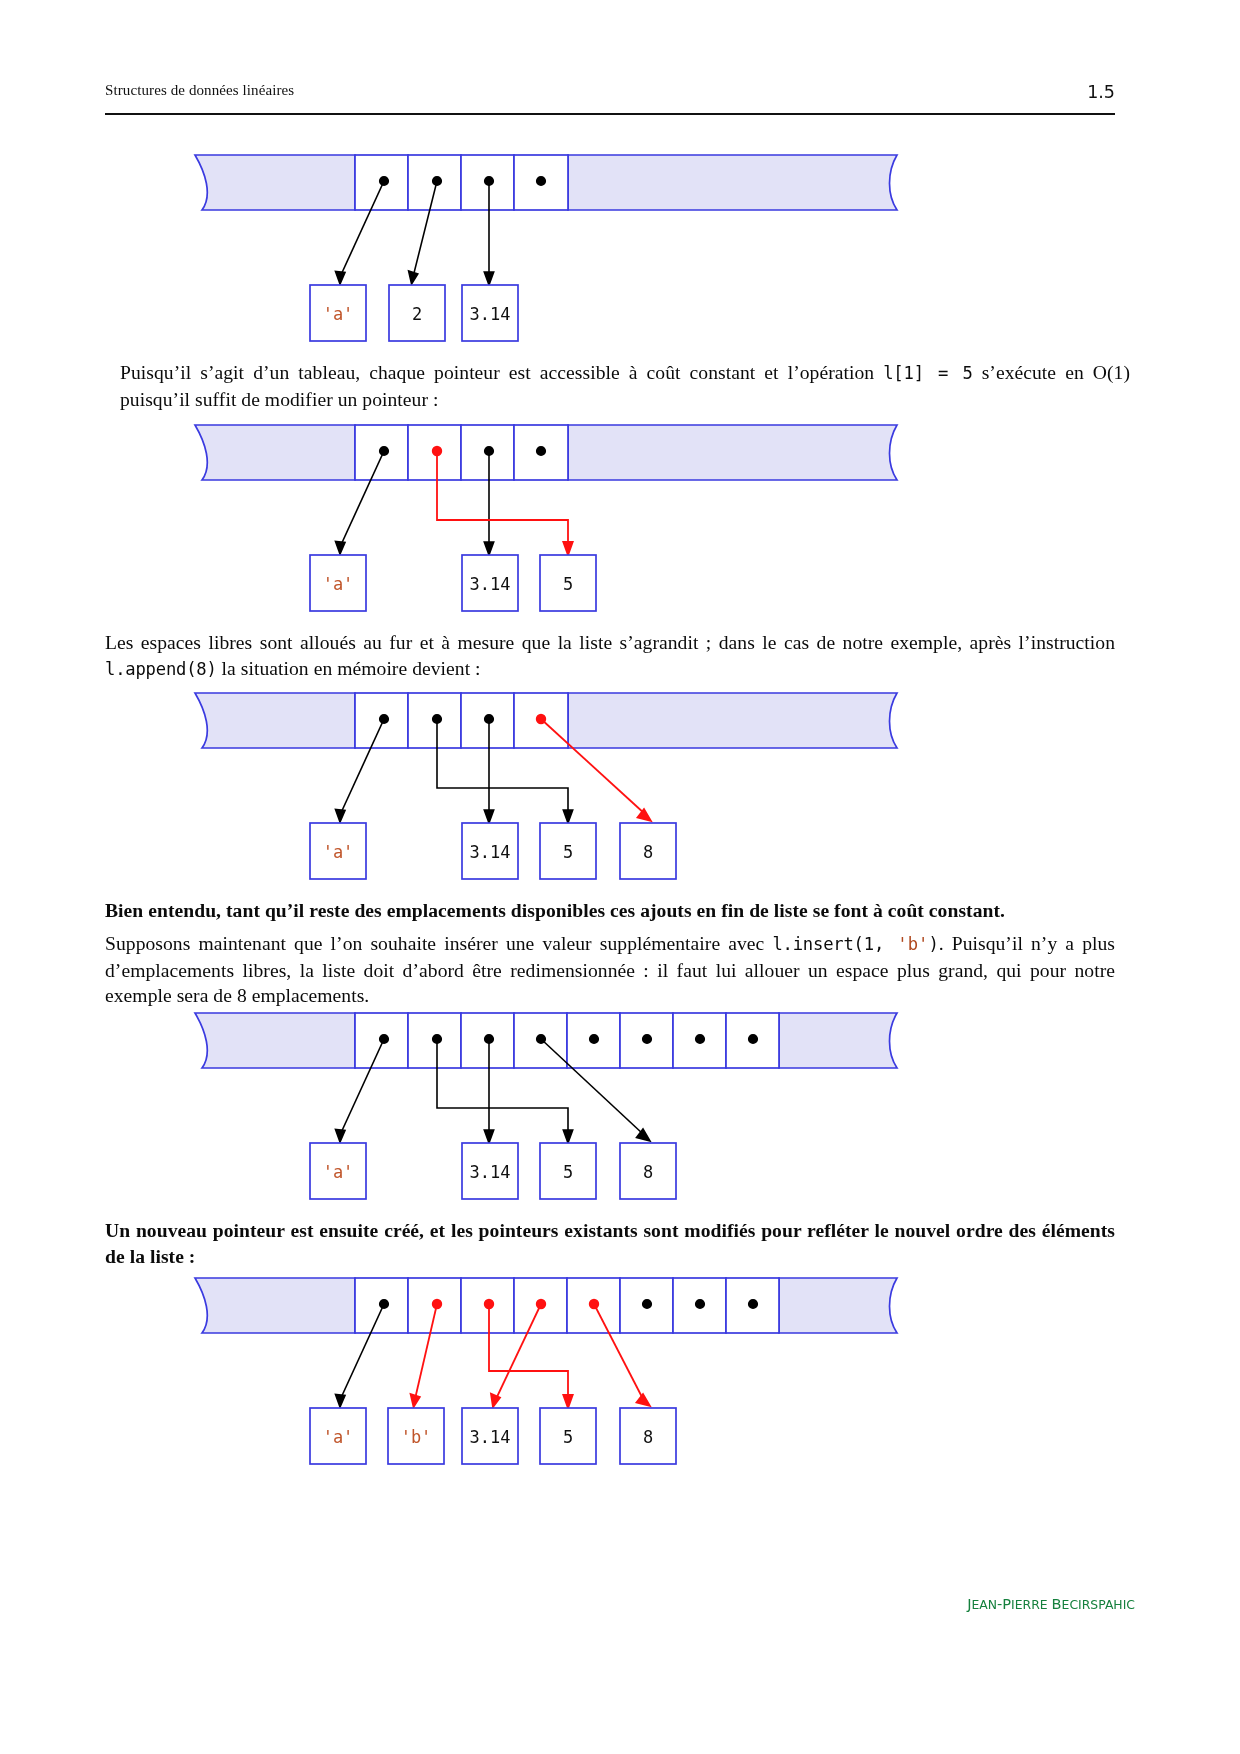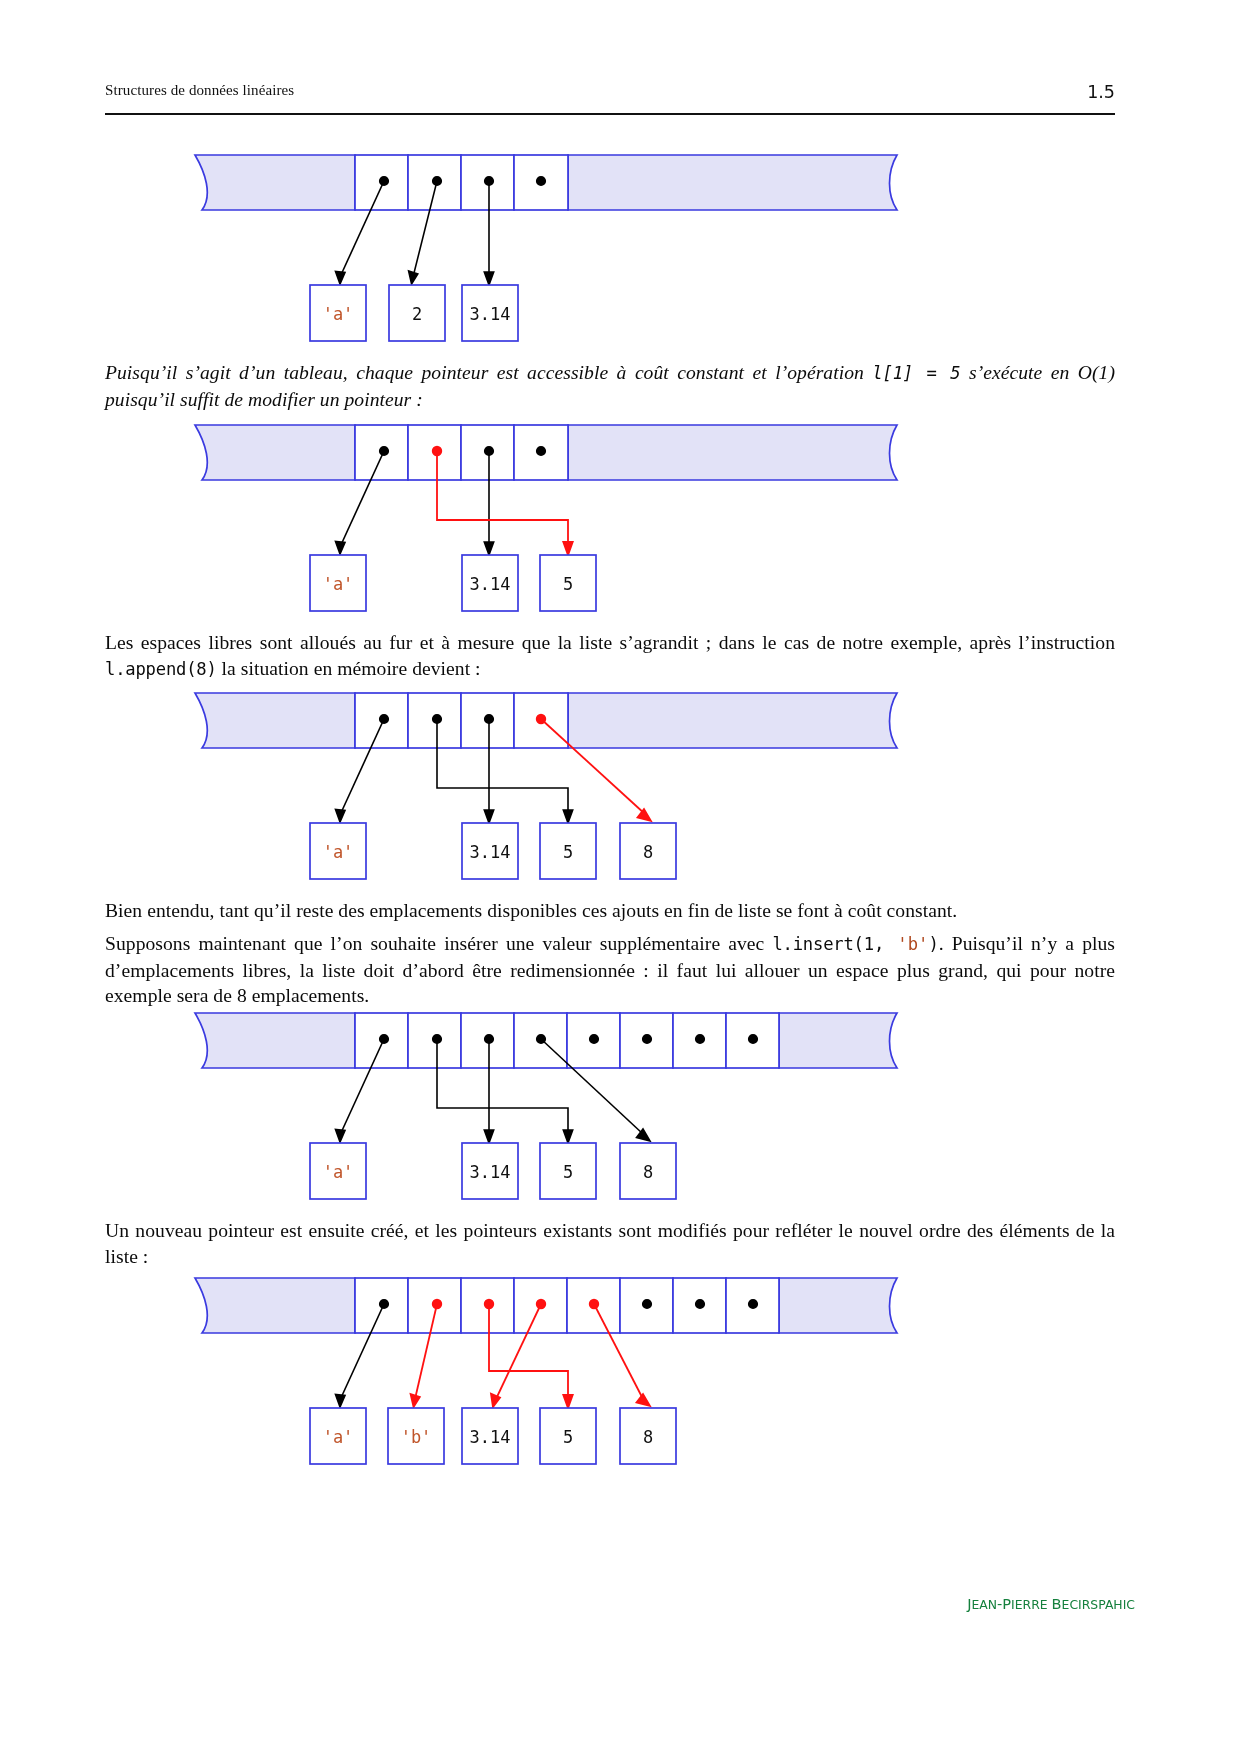--- a/index.html
+++ b/index.html
@@ -80,21 +80,21 @@
 
         <rect x="284" y="145" width="56" height="56" fill="#fff" stroke="#3a3ae0" stroke-width="1.7"></rect>
         <text x="312" y="180" text-anchor="middle" font-family="DejaVu Sans Mono, monospace" font-size="17" fill="#111">2</text>
 
         <rect x="357" y="145" width="56" height="56" fill="#fff" stroke="#3a3ae0" stroke-width="1.7"></rect>
         <text x="385" y="180" text-anchor="middle" font-family="DejaVu Sans Mono, monospace" font-size="17" fill="#111">3.14</text>
       </g>
     </svg>
   </div>
 
-  <div class="para" id="p1" style="left:105px; top:360px; width:1010px;font-style:italic;"><span>Puisqu’il s’agit d’un tableau, chaque pointeur est accessible à coût constant et l’opération </span><span class="mono">l[1] = 5</span><span> s’exécute en O(1) puisqu’il suffit de modifier un pointeur :</span></div>
+  <div class="para" id="p1" style="left:120px; top:360px; width:1010px;"><span>Puisqu’il s’agit d’un tableau, chaque pointeur est accessible à coût constant et l’opération </span><span class="mono">l[1] = 5</span><span> s’exécute en O(1) puisqu’il suffit de modifier un pointeur :</span></div>
 
   <div class="fig" style="left:105px; top:410px;">
     <svg width="1010" height="215" viewBox="0 0 1010 215">
       <path d="M 90,15 L 250,15 L 250,70 L 97,70 C 108,55 100,32 90,15 Z" fill="#e2e2f7" stroke="#3a3ae0" stroke-width="1.7"></path>
       <path d="M 463,15 L 792,15 C 782,32 782,55 792,70 L 463,70 Z" fill="#e2e2f7" stroke="#3a3ae0" stroke-width="1.7"></path>
       <g>
         <rect x="250" y="15" width="53" height="55" fill="#fff" stroke="#3a3ae0" stroke-width="1.7"></rect>
         <rect x="303" y="15" width="53" height="55" fill="#fff" stroke="#3a3ae0" stroke-width="1.7"></rect>
         <rect x="356" y="15" width="53" height="55" fill="#fff" stroke="#3a3ae0" stroke-width="1.7"></rect>
         <rect x="409" y="15" width="54" height="55" fill="#fff" stroke="#3a3ae0" stroke-width="1.7"></rect>
@@ -167,21 +167,21 @@
 
         <rect x="435" y="145" width="56" height="56" fill="#fff" stroke="#3a3ae0" stroke-width="1.7"></rect>
         <text x="463" y="180" text-anchor="middle" font-family="DejaVu Sans Mono, monospace" font-size="17" fill="#111">5</text>
 
         <rect x="515" y="145" width="56" height="56" fill="#fff" stroke="#3a3ae0" stroke-width="1.7"></rect>
         <text x="543" y="180" text-anchor="middle" font-family="DejaVu Sans Mono, monospace" font-size="17" fill="#111">8</text>
       </g>
     </svg>
   </div>
 
-  <div class="para" id="p3" style="left:105px; top:898px; width:1010px;"><span>Bien entendu, tant qu’il reste des emplacements disponibles ces ajouts en fin de liste se font à coût constant.</span></div>
+  <div class="para" id="p3" style="left:105px; top:898px; width:1010px;font-weight:bold;"><span>Bien entendu, tant qu’il reste des emplacements disponibles ces ajouts en fin de liste se font à coût constant.</span></div>
 
   <div class="para" id="p4" style="left:105px; top:931px; width:1010px;"><span>Supposons maintenant que l’on souhaite insérer une valeur supplémentaire avec </span><span class="mono">l.insert(1, </span><span class="str">'b'</span><span class="mono">)</span><span>. Puisqu’il n’y a plus d’emplacements libres, la liste doit d’abord être redimensionnée : il faut lui allouer un espace plus grand, qui pour notre exemple sera de 8 emplacements.</span></div>
 
   <div class="fig" style="left:105px; top:998px;">
     <svg width="1010" height="215" viewBox="0 0 1010 215">
       <path d="M 90,15 L 250,15 L 250,70 L 97,70 C 108,55 100,32 90,15 Z" fill="#e2e2f7" stroke="#3a3ae0" stroke-width="1.7"></path>
       <path d="M 674,15 L 792,15 C 782,32 782,55 792,70 L 674,70 Z" fill="#e2e2f7" stroke="#3a3ae0" stroke-width="1.7"></path>
       <g>
         <rect x="250" y="15" width="53" height="55" fill="#fff" stroke="#3a3ae0" stroke-width="1.7"></rect>
         <rect x="303" y="15" width="53" height="55" fill="#fff" stroke="#3a3ae0" stroke-width="1.7"></rect>
@@ -223,21 +223,21 @@
 
         <rect x="435" y="145" width="56" height="56" fill="#fff" stroke="#3a3ae0" stroke-width="1.7"></rect>
         <text x="463" y="180" text-anchor="middle" font-family="DejaVu Sans Mono, monospace" font-size="17" fill="#111">5</text>
 
         <rect x="515" y="145" width="56" height="56" fill="#fff" stroke="#3a3ae0" stroke-width="1.7"></rect>
         <text x="543" y="180" text-anchor="middle" font-family="DejaVu Sans Mono, monospace" font-size="17" fill="#111">8</text>
       </g>
     </svg>
   </div>
 
-  <div class="para" id="p5" style="left:105px; top:1218px; width:1010px;"><span>Un nouveau pointeur est ensuite créé, et les pointeurs existants sont modifiés pour refléter le nouvel ordre des éléments de la liste :</span></div>
+  <div class="para" id="p5" style="left:105px; top:1218px; width:1010px;font-weight:bold;"><span>Un nouveau pointeur est ensuite créé, et les pointeurs existants sont modifiés pour refléter le nouvel ordre des éléments de la liste :</span></div>
 
   <div class="fig" style="left:105px; top:1263px;">
     <svg width="1010" height="215" viewBox="0 0 1010 215">
       <path d="M 90,15 L 250,15 L 250,70 L 97,70 C 108,55 100,32 90,15 Z" fill="#e2e2f7" stroke="#3a3ae0" stroke-width="1.7"></path>
       <path d="M 674,15 L 792,15 C 782,32 782,55 792,70 L 674,70 Z" fill="#e2e2f7" stroke="#3a3ae0" stroke-width="1.7"></path>
       <g>
         <rect x="250" y="15" width="53" height="55" fill="#fff" stroke="#3a3ae0" stroke-width="1.7"></rect>
         <rect x="303" y="15" width="53" height="55" fill="#fff" stroke="#3a3ae0" stroke-width="1.7"></rect>
         <rect x="356" y="15" width="53" height="55" fill="#fff" stroke="#3a3ae0" stroke-width="1.7"></rect>
         <rect x="409" y="15" width="53" height="55" fill="#fff" stroke="#3a3ae0" stroke-width="1.7"></rect>

